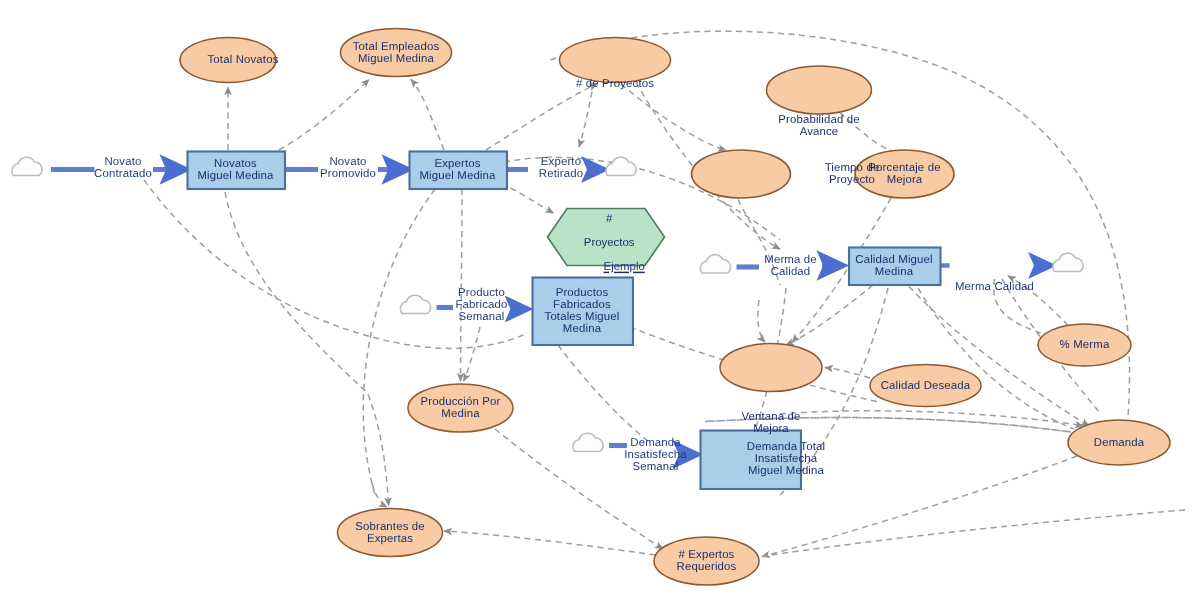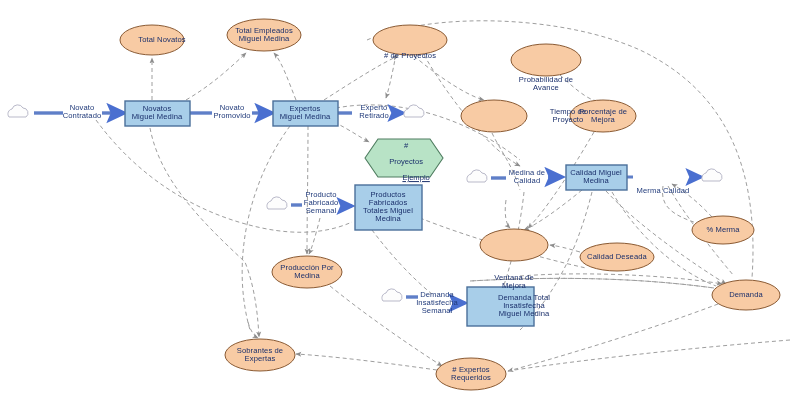--- a/index.html
+++ b/index.html
@@ -223,18 +223,18 @@
 
 <div class="lbl flow" style="left:82px;top:112px;">Novato
 Contratado</div>
 <div class="lbl flow" style="left:232px;top:112px;">Novato
 Promovido</div>
 <div class="lbl flow" style="left:374px;top:112px;">Experto
 Retirado</div>
 <div class="lbl flow" style="left:321px;top:203px;">Producto
 Fabricado
 Semanal</div>
-<div class="lbl flow" style="left:527px;top:177px;">Medina de
+<div class="lbl flow" style="left:527px;top:177px;">Merma de
 Calidad</div>
 <div class="lbl flow" style="left:663px;top:191px;">Merma Calidad</div>
 <div class="lbl flow" style="left:437px;top:303px;">Demanda
 Insatisfecha
 Semanal</div>
 
 </body></html>

